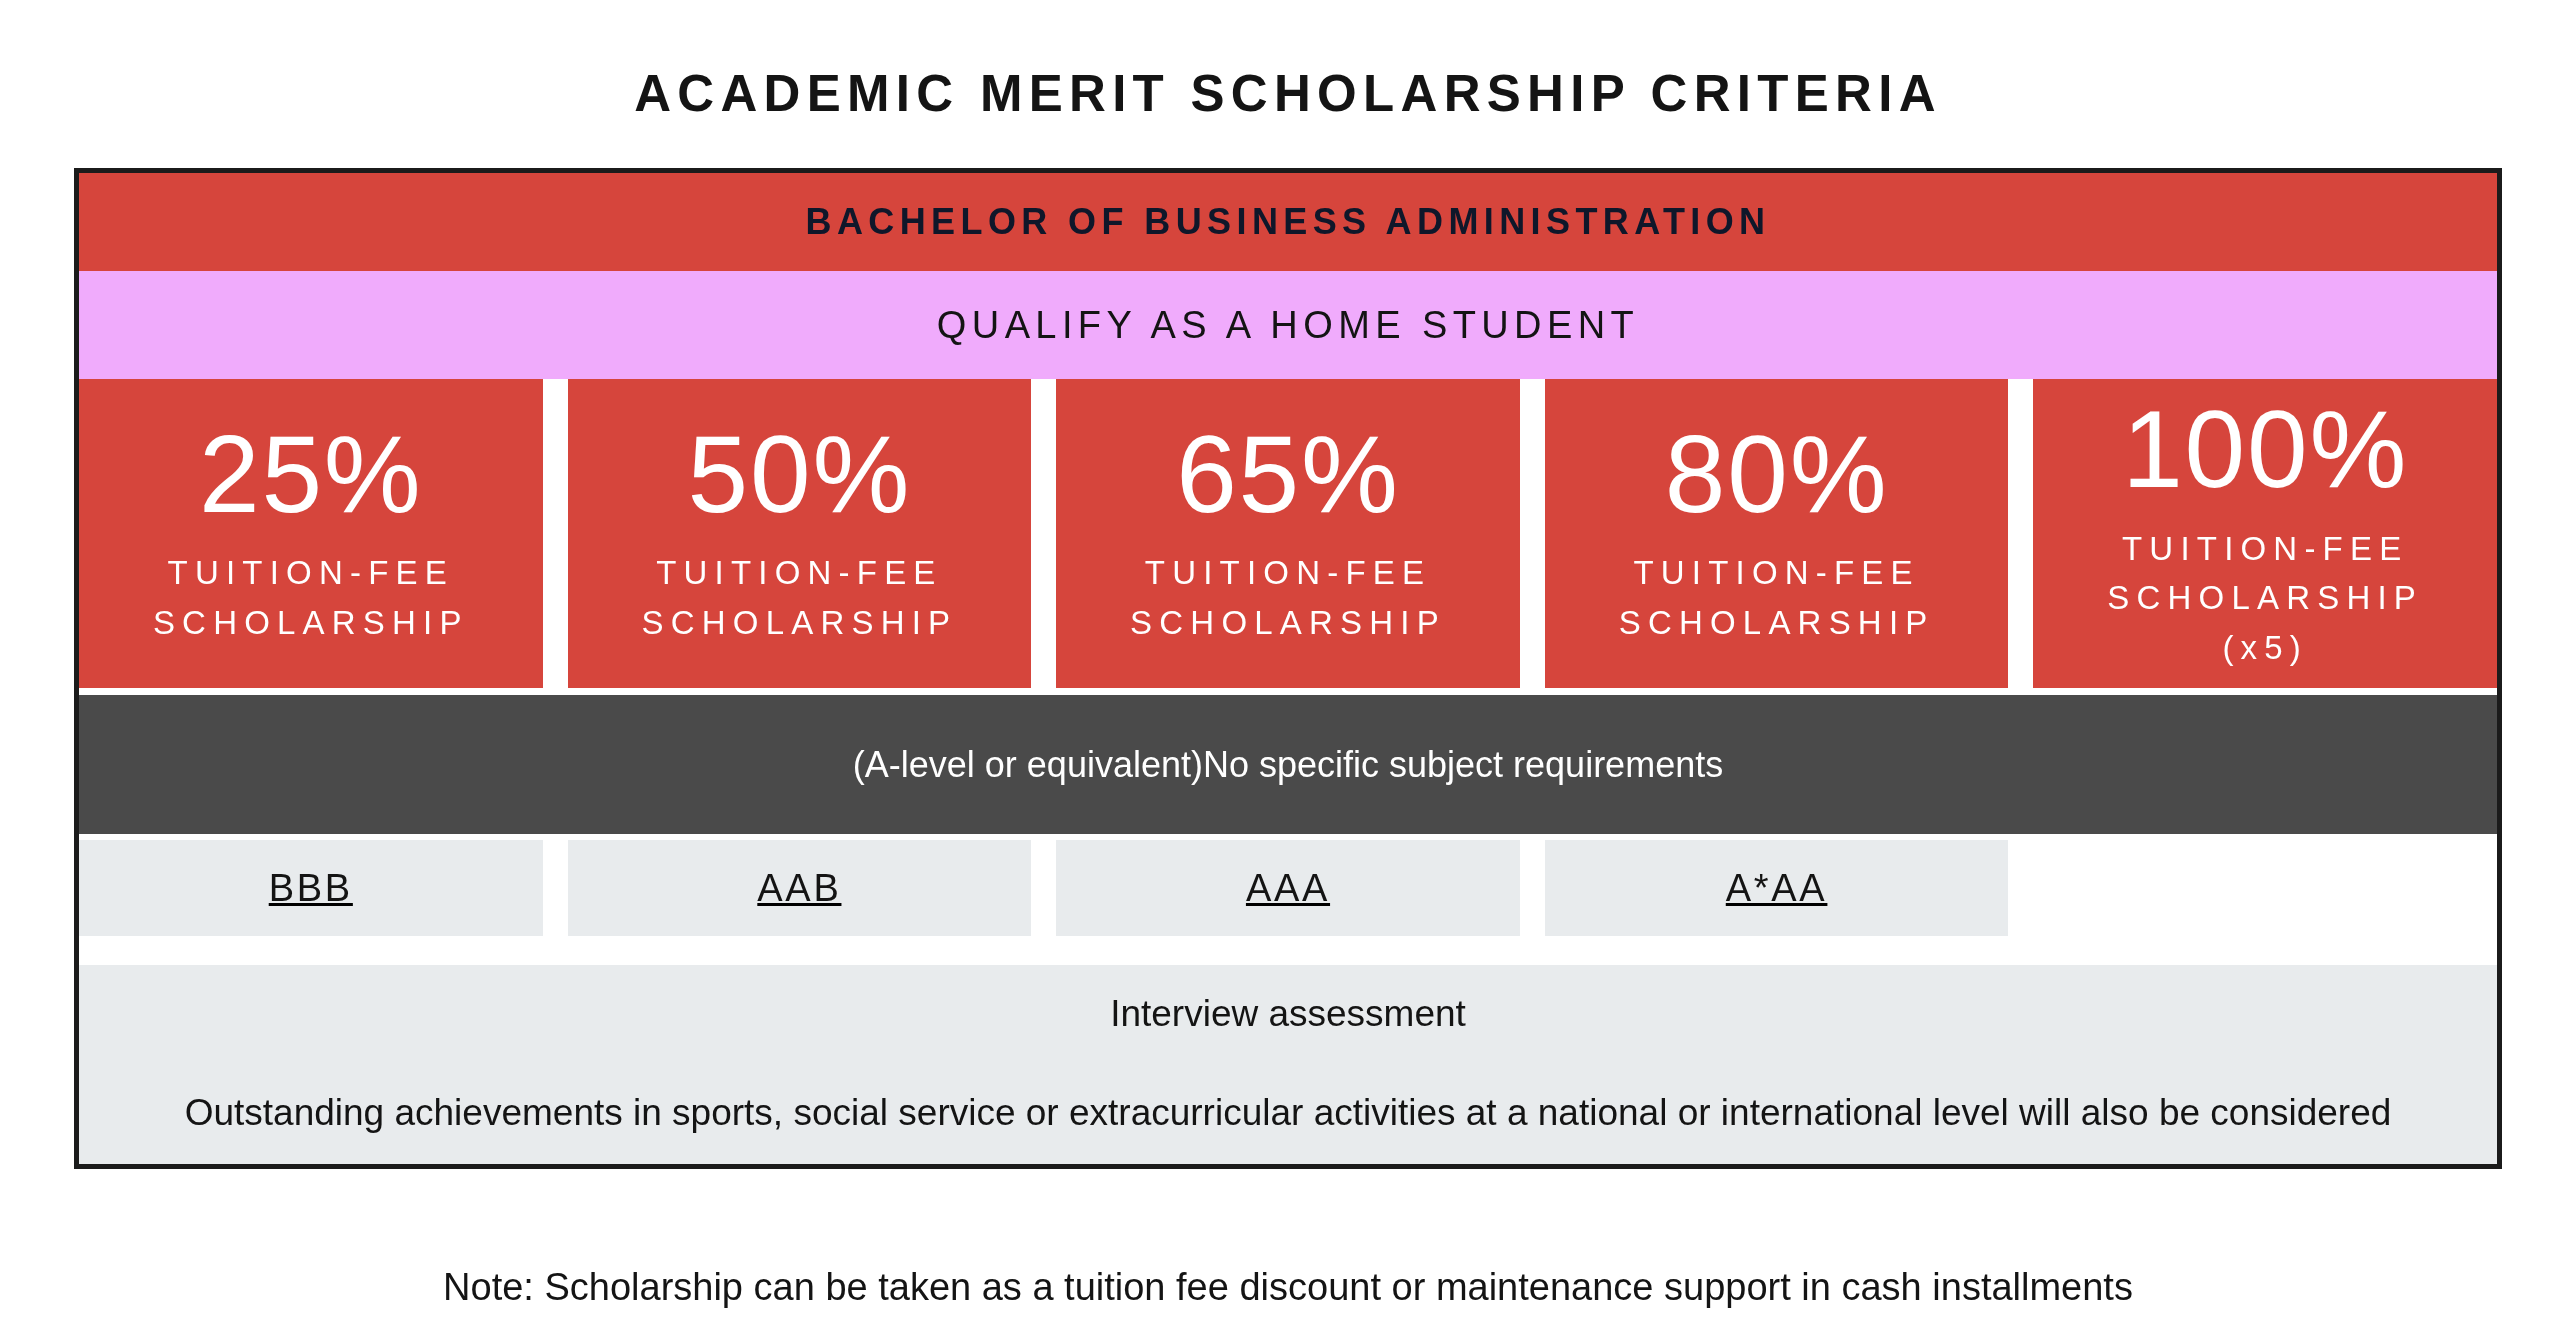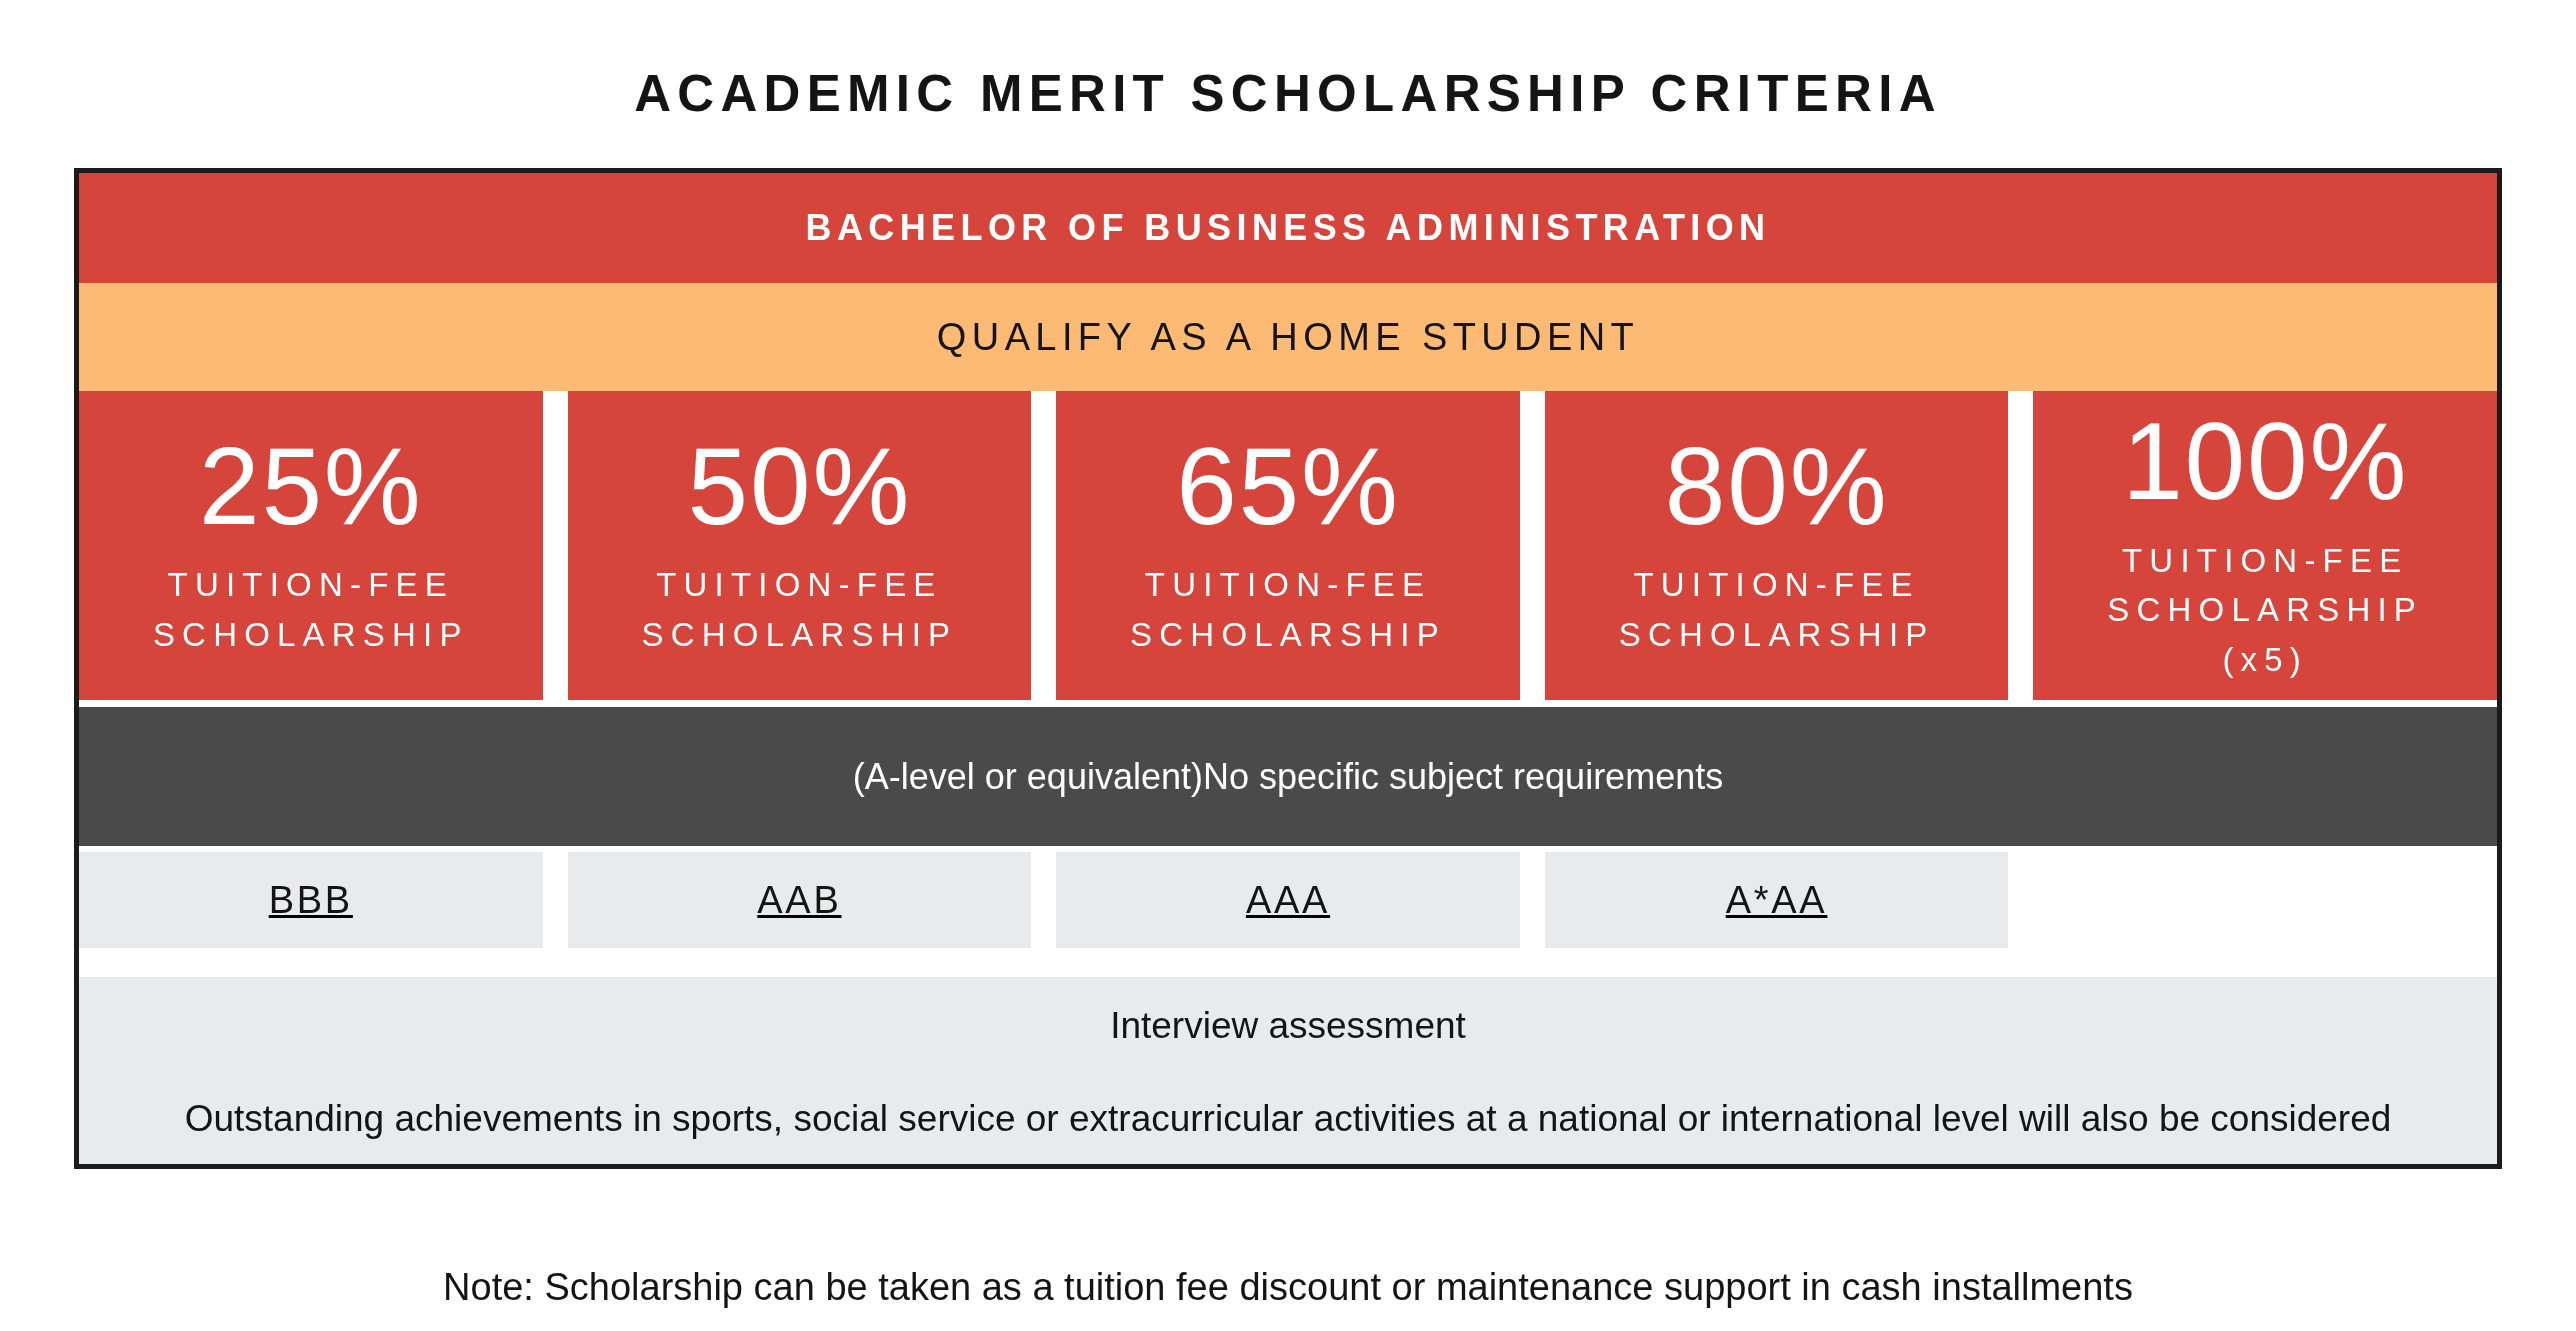--- a/index.html
+++ b/index.html
@@ -34,32 +34,32 @@
     position: absolute;
     left: 74px; top: 168px;
     width: 2428px; height: 1001px;
     border: 5.4px solid var(--border-dark);
     background: #ffffff;
     display: flex;
     flex-direction: column;
   }
 
   .row-program {
-    height: 110px;
+    height: 98px;
     background: var(--red);
     display: flex; align-items: center; justify-content: center;
-    color: #ffffff;
+    color: #0f172a;
     font-size: 36px;
     font-weight: bold;
     letter-spacing: 5.4px;
   }
 
   .row-qualify {
     height: 108px;
-    background: #fdba74;
+    background: #f0abfc;
     display: flex; align-items: center; justify-content: center;
     color: var(--ink);
     font-size: 38px;
     font-weight: 400;
     letter-spacing: 5.4px;
   }
 
   .cols-5 {
     display: grid;
     grid-template-columns: repeat(5, 1fr);

